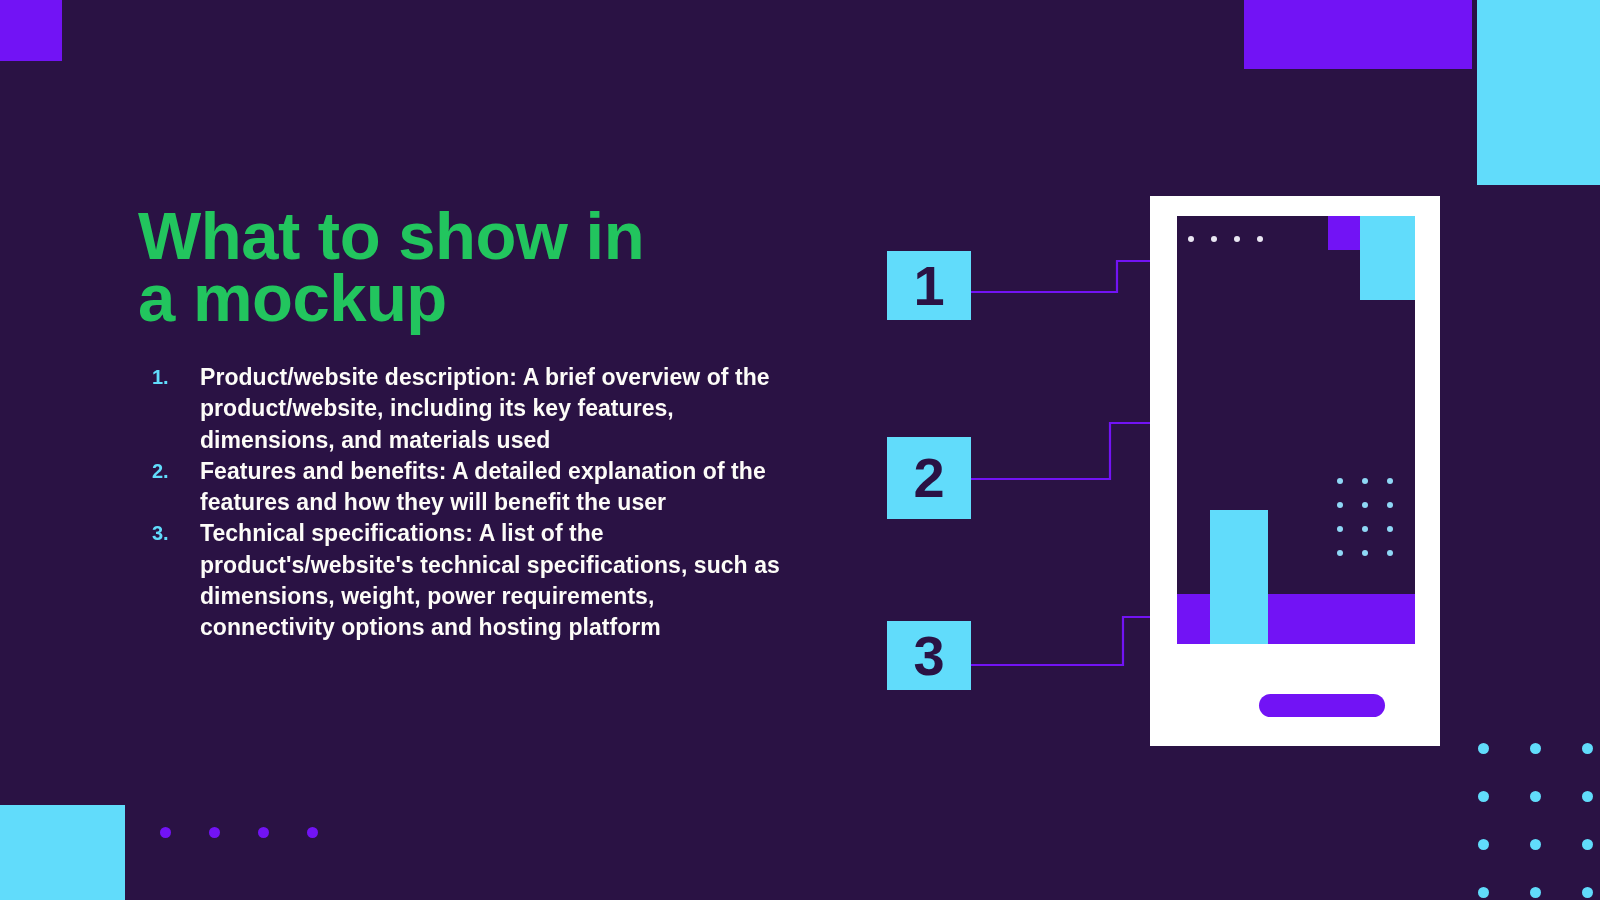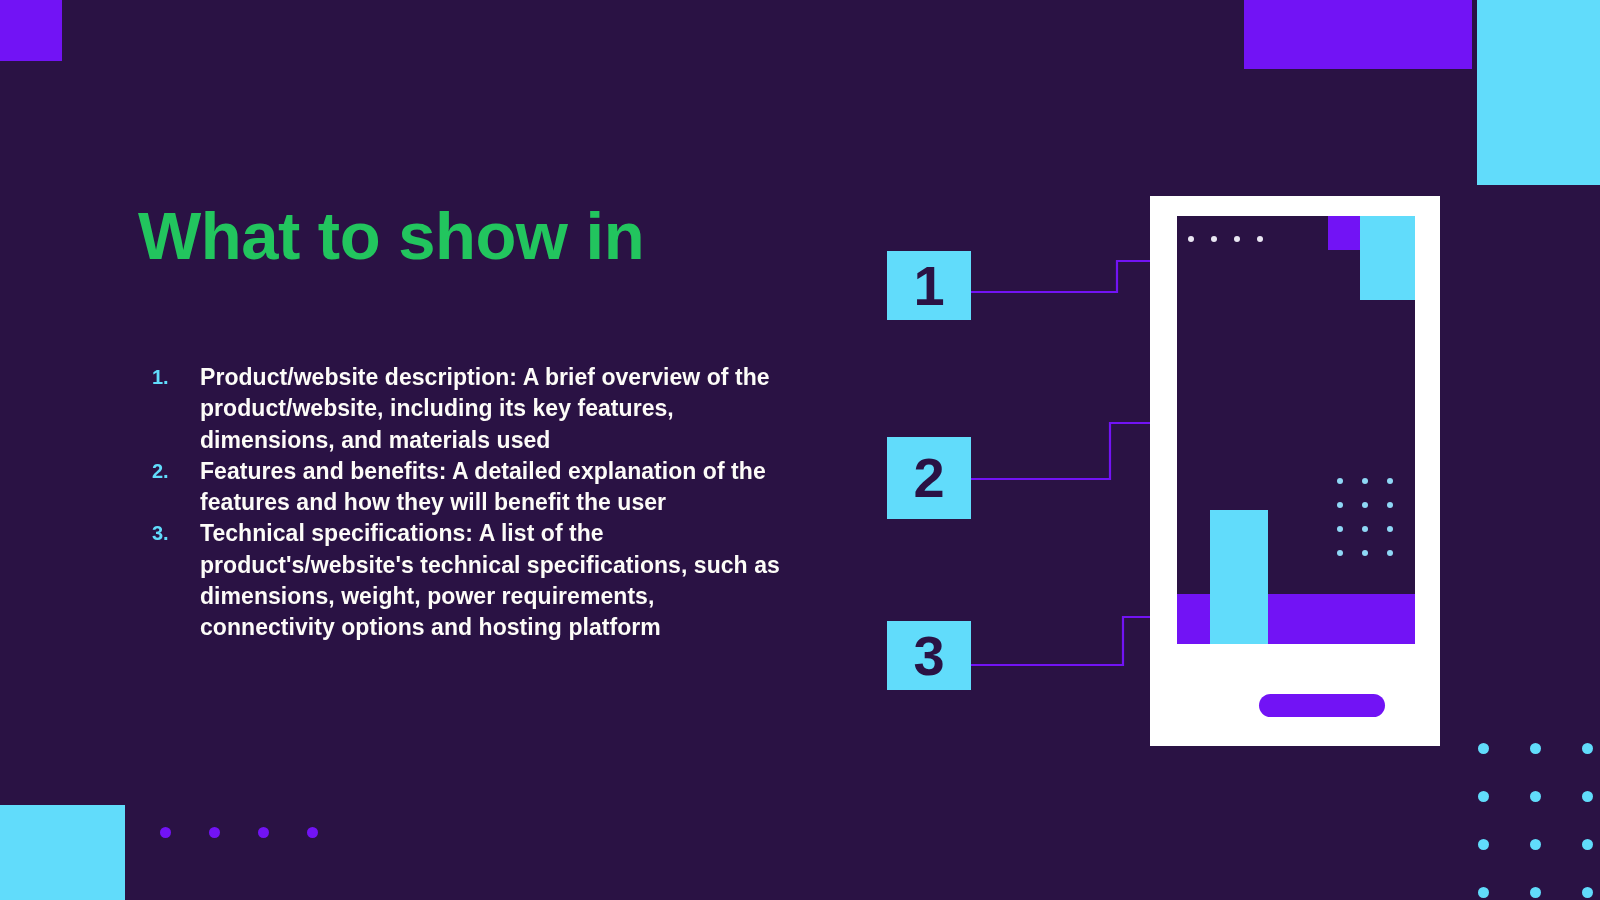--- a/index.html
+++ b/index.html
@@ -96,20 +96,21 @@
       <span class="d" style="left: 0px; top: 96px;"></span>
       <span class="d" style="left: 52px; top: 96px;"></span>
       <span class="d" style="left: 104px; top: 96px;"></span>
       <span class="d" style="left: 0px; top: 144px;"></span>
       <span class="d" style="left: 52px; top: 144px;"></span>
       <span class="d" style="left: 104px; top: 144px;"></span>
     </div>
 
   <h1 class="title">
     <span class="ln">What to show in</span>
+    <span class="ln">a mockup</span>
   </h1>
 
   <ol class="list" style="list-style:none;margin:0;padding:0;">
     <li class="li">
       <span class="li-num">1.</span>
       <span class="li-txt">Product/website description: A brief overview of the product/website, including its key features, dimensions, and materials used</span>
     </li>
     <li class="li">
       <span class="li-num">2.</span>
       <span class="li-txt">Features and benefits: A detailed explanation of the features and how they will benefit the user</span>

